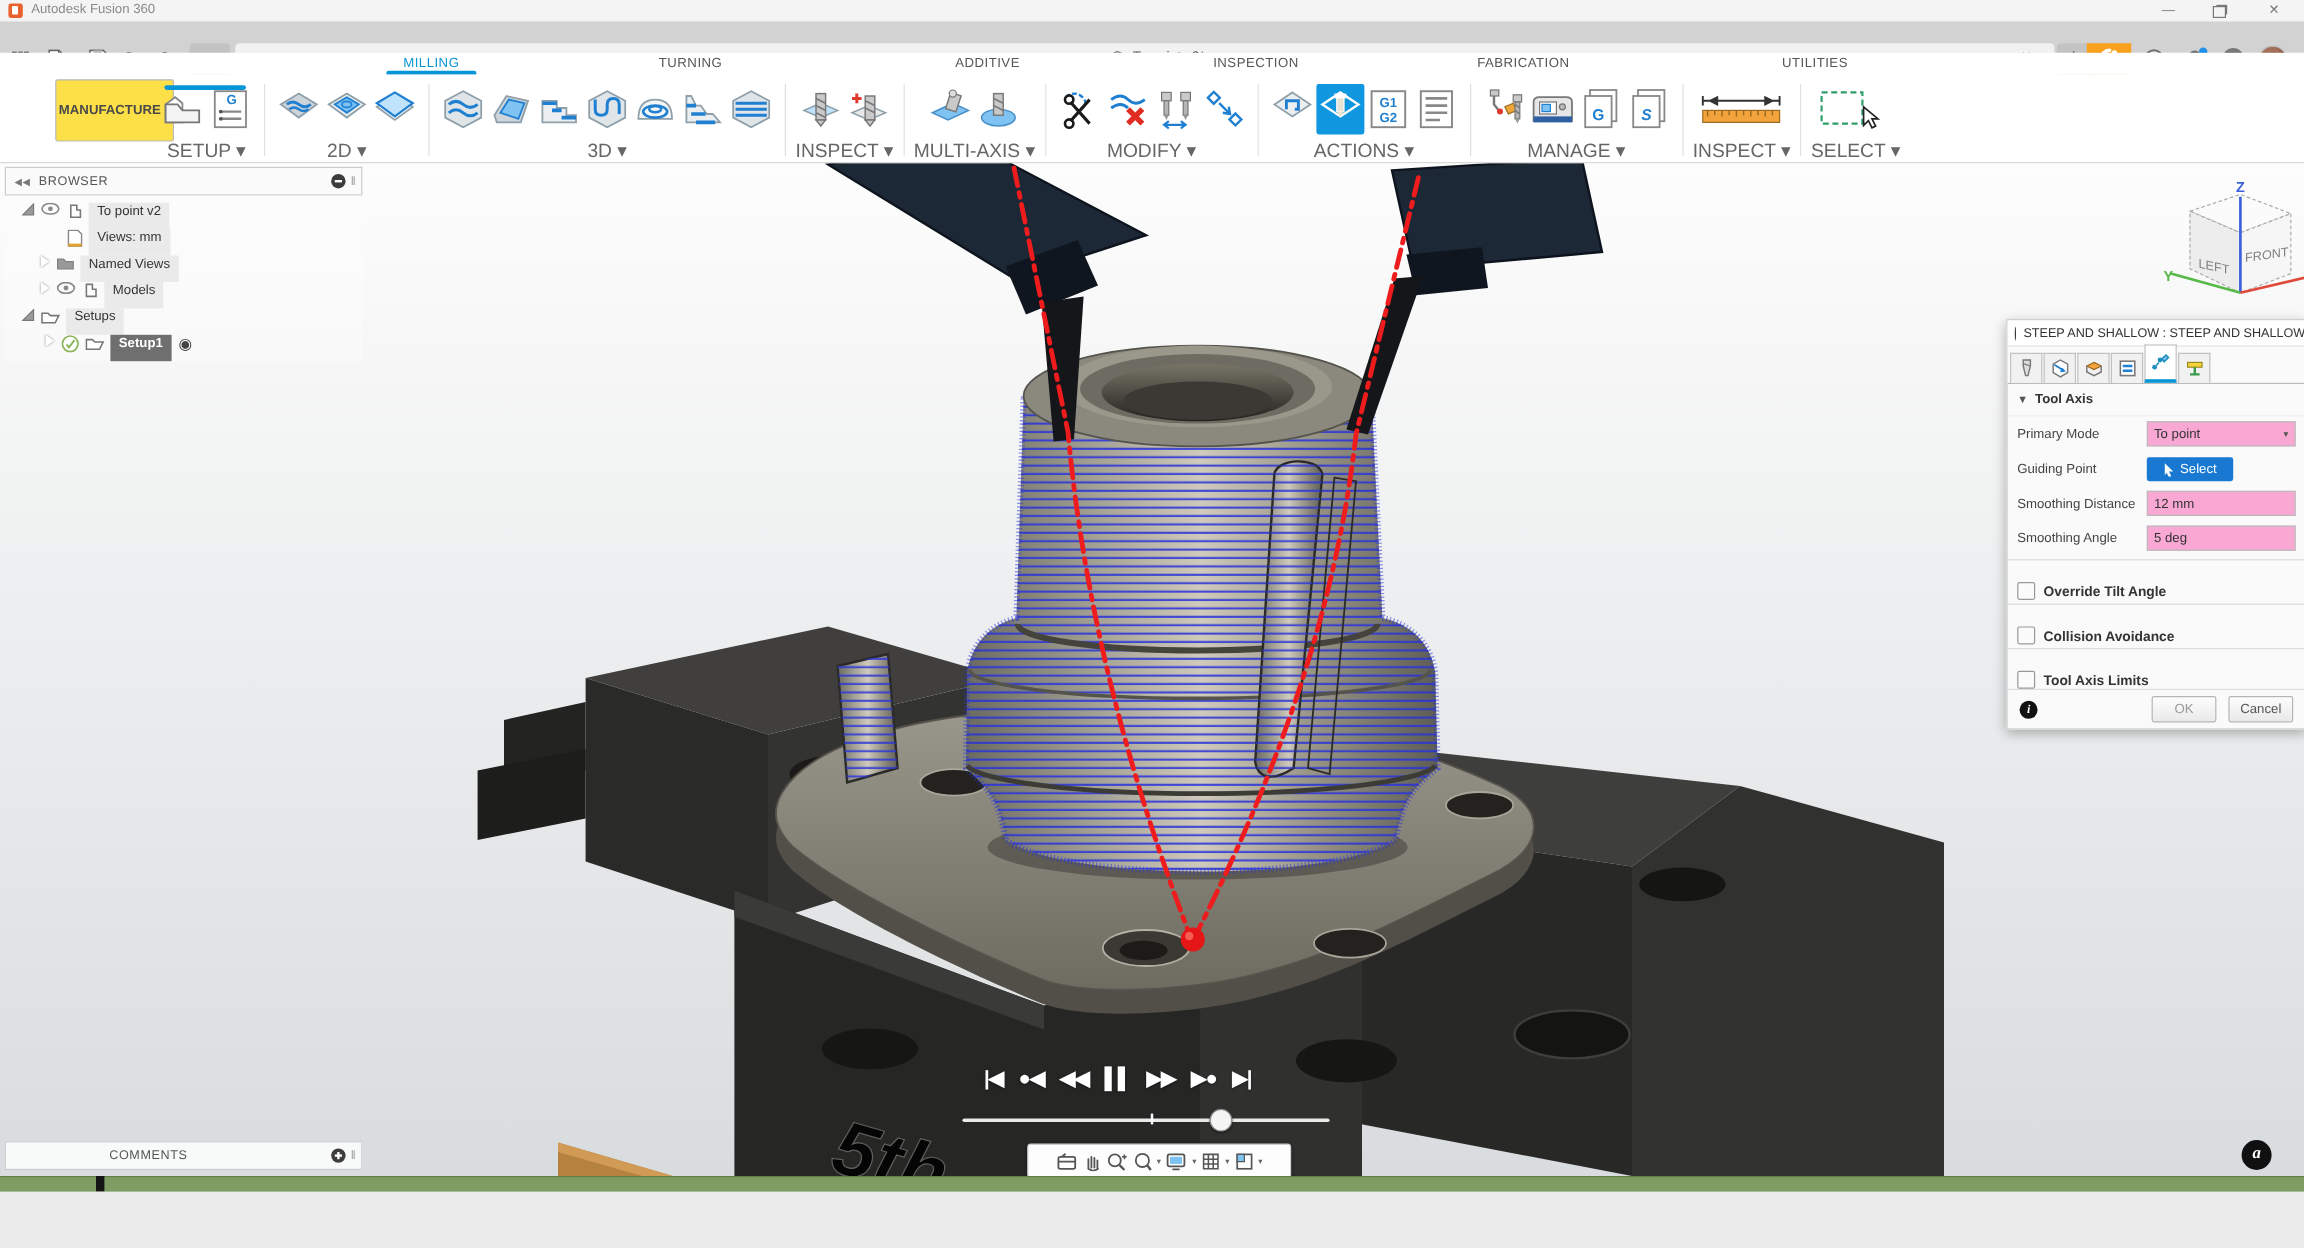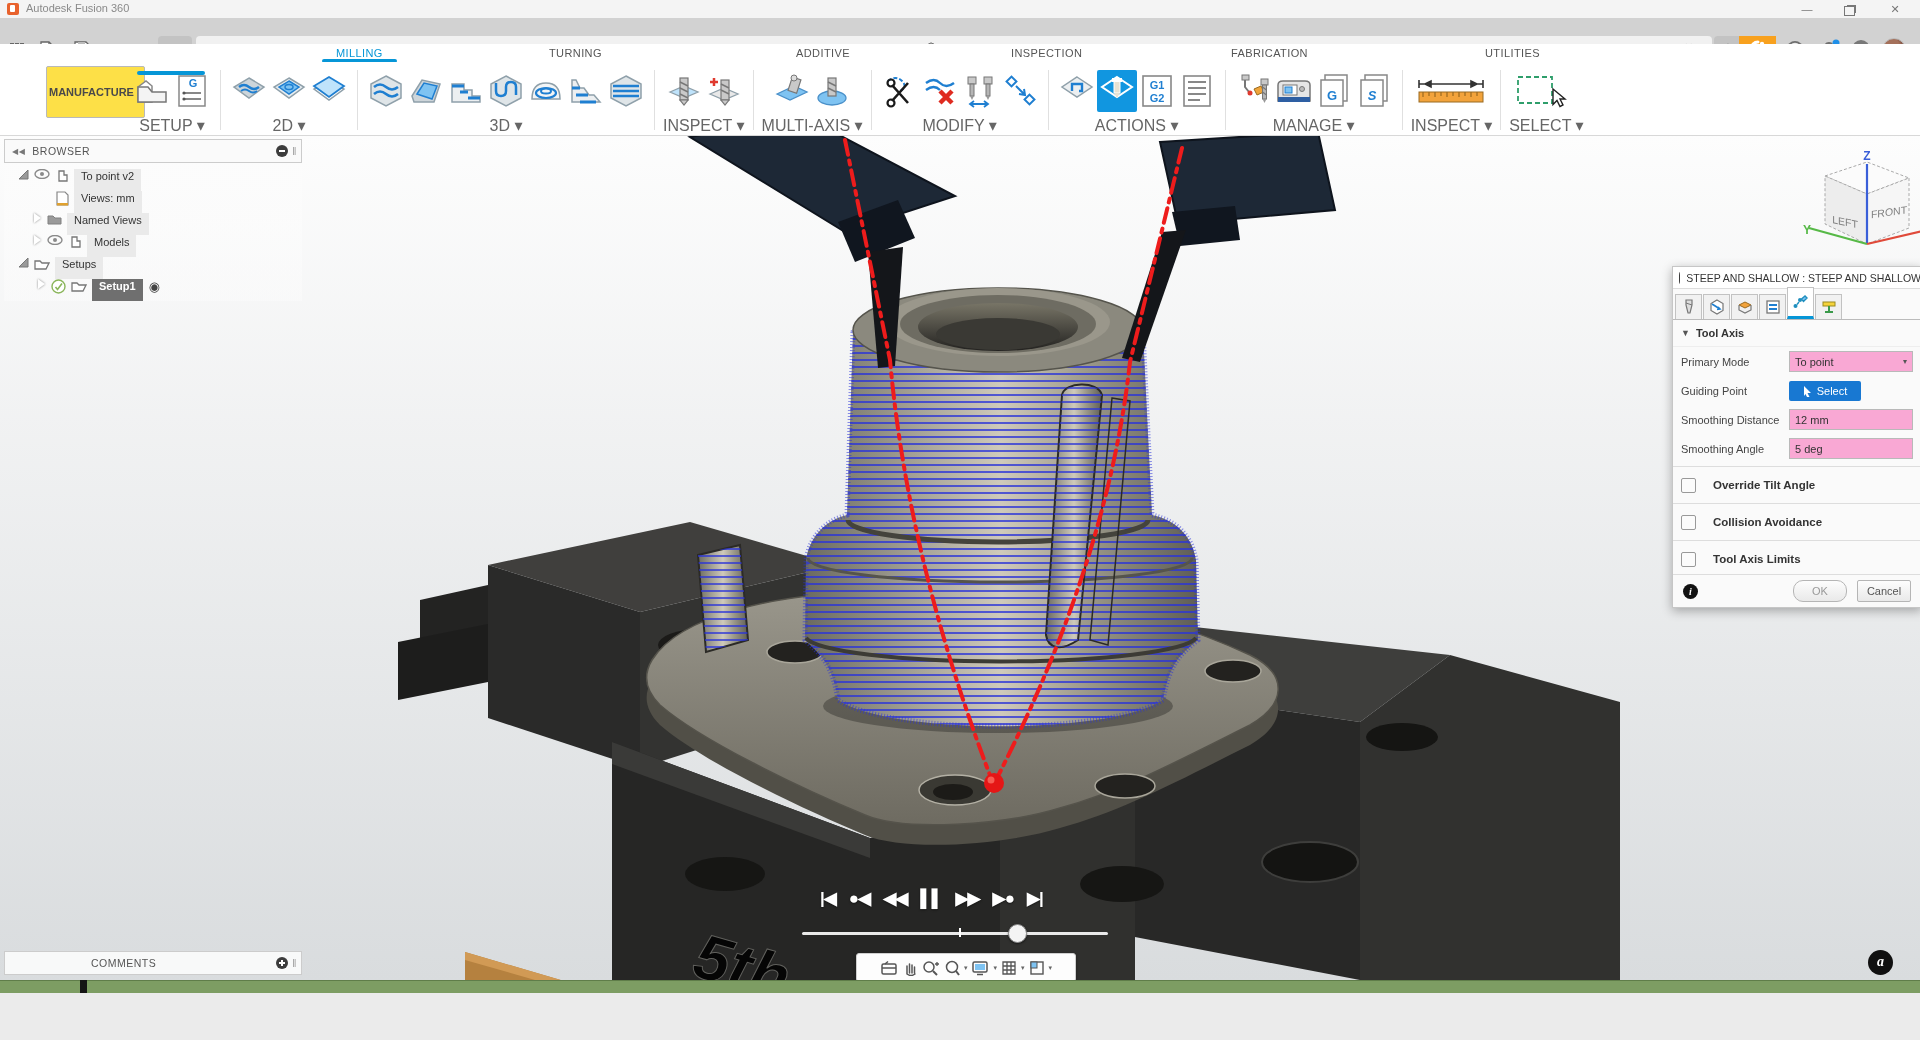--- a/index.html
+++ b/index.html
@@ -67,27 +67,27 @@
   .dtab{width:25px;height:24px;border:1px solid #c2c2c2;border-bottom:none;margin-right:1px;display:flex;align-items:center;justify-content:center;background:#f1f1f1;}
   .dtab.active{background:#fff;height:28px;border-bottom:3px solid #0696d7;}
   #dlgsec{display:flex;align-items:center;height:26px;padding-left:8px;font-weight:bold;color:#333;border-bottom:1px solid #eee;}
   #dlgsec .sc{font-size:9px;margin-right:6px;color:#555;}
   .drow{display:flex;align-items:center;height:29px;padding:0 8px;}
   .dlabel{width:108px;font-size:11px;color:#444;}
   .dinput{flex:1;height:19px;background:#f9a8d4;border:1px solid #b9b9b9;font-size:11px;color:#333;display:flex;align-items:center;padding-left:5px;}
   .dselect{justify-content:space-between;padding-right:5px;}
   .selbtn{height:20px;width:72px;background:#1878d2;border-radius:2px;color:#fff;display:flex;align-items:center;justify-content:center;gap:5px;font-size:11px;}
   .dhr{height:1px;background:#ddd;margin:3px 0;}
-  .cbrow{display:flex;align-items:center;height:30px;padding-left:8px;gap:17px;}
+  .cbrow{display:flex;align-items:flex-end;height:30px;padding-left:8px;gap:7px;}
   .cb{width:13px;height:13px;border:1px solid #999;background:#fbfbfb;border-radius:2px;}
   .cblabel{font-weight:bold;color:#333;font-size:11.5px;}
   #dlgfooter{display:flex;align-items:center;height:32px;padding:0 10px;gap:10px;border-top:1px solid #ddd;}
   .infoi{width:15px;height:15px;border-radius:50%;background:#111;color:#fff;font-size:10px;font-weight:bold;text-align:center;line-height:15px;font-family:"Liberation Serif",serif;font-style:italic;}
   .dbtn{width:52px;height:20px;border:1px solid #b5b5b5;border-radius:2px;background:linear-gradient(#fdfdfd,#e9e9e9);text-align:center;line-height:20px;font-size:11px;}
-  #okbtn{margin-left:auto;color:#9a9a9a;border-radius:10px;}
+  #okbtn{margin-left:auto;color:#9a9a9a;}
   #cancelbtn{color:#555;}
   
   #simbar{left:820px;top:888px;width:300px;color:#fff;display:flex;gap:13px;align-items:center;font-weight:bold;font-size:17px;letter-spacing:-1px;text-shadow:0 1px 2px rgba(0,0,0,.5);}
   #simslider{left:802px;top:932px;width:306px;height:3px;background:rgba(255,255,255,.9);border-radius:2px;}
   #simtick{left:959px;top:928px;width:2px;height:9px;background:#fff;}
   #simhandle{left:1008px;top:924px;width:17px;height:17px;border-radius:50%;background:#f4f4f4;border:1px solid #888;box-shadow:0 1px 2px rgba(0,0,0,.5);}
   #navbar{left:856px;top:953px;width:218px;height:27px;background:#fdfdfd;border:1px solid #cfcfcf;border-radius:3px;box-shadow:0 1px 3px rgba(0,0,0,.35);display:flex;align-items:center;justify-content:center;gap:4px;}
   .navcaret{font-size:7px;color:#666;}
   
   #comments{left:4px;top:951px;width:298px;}

